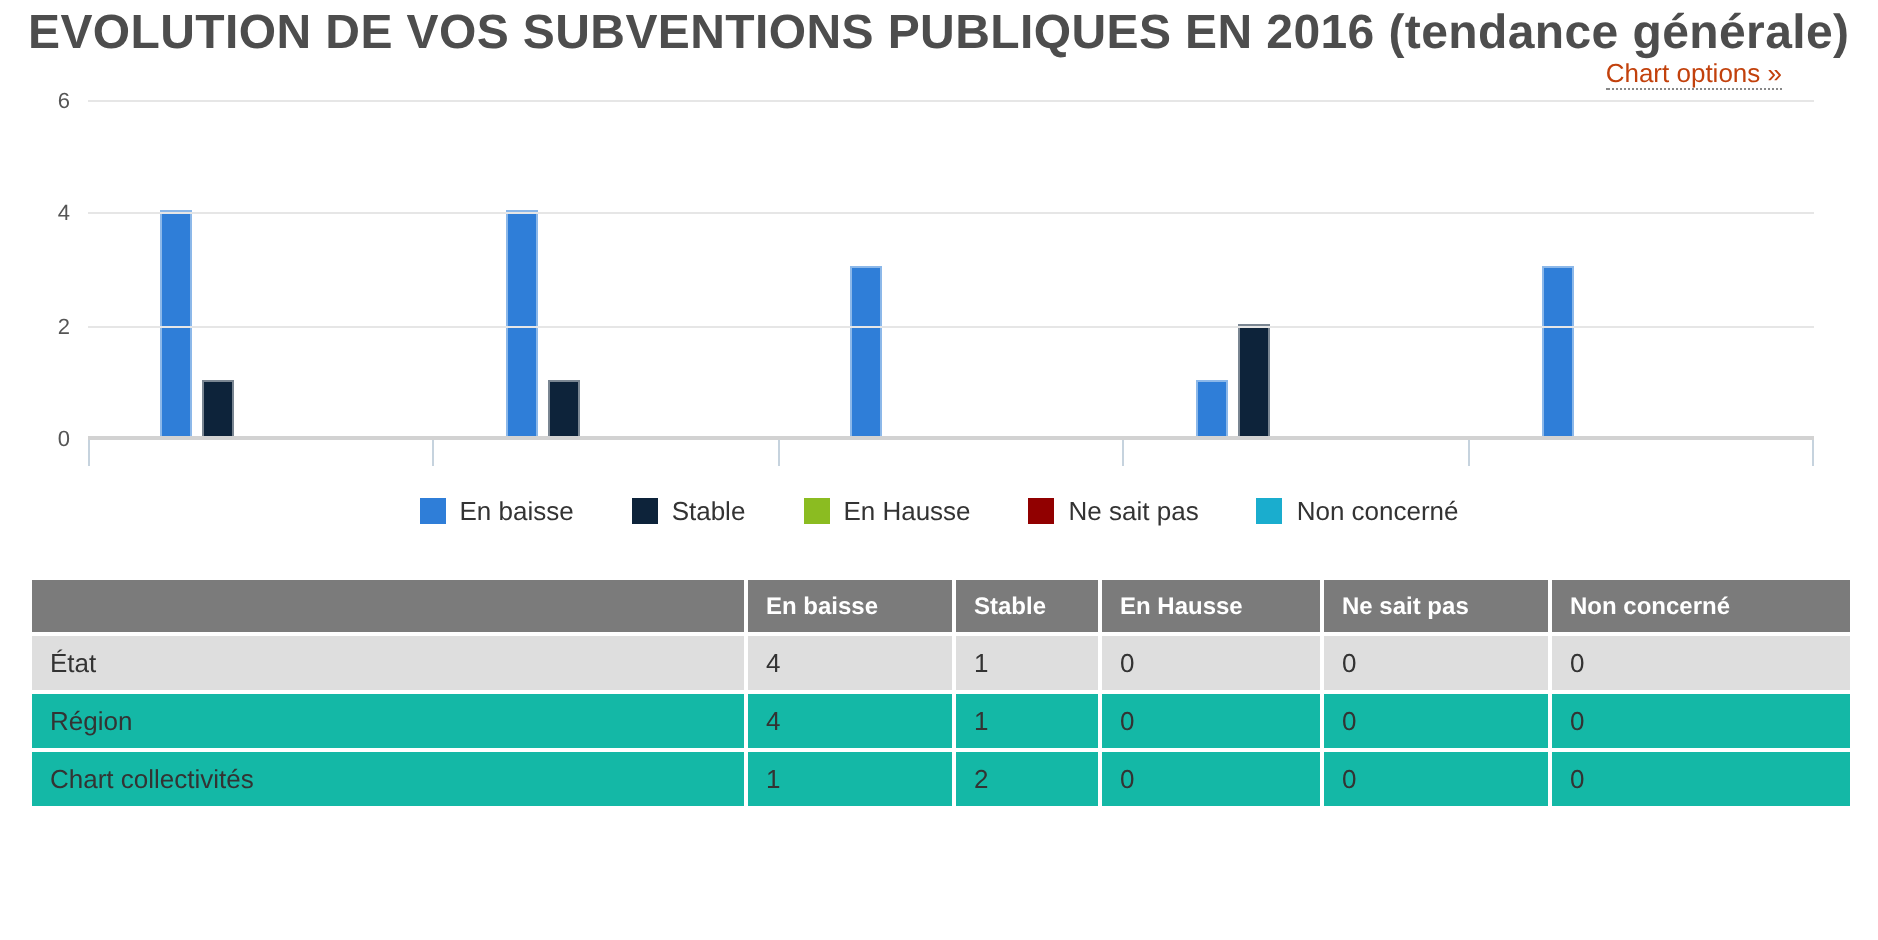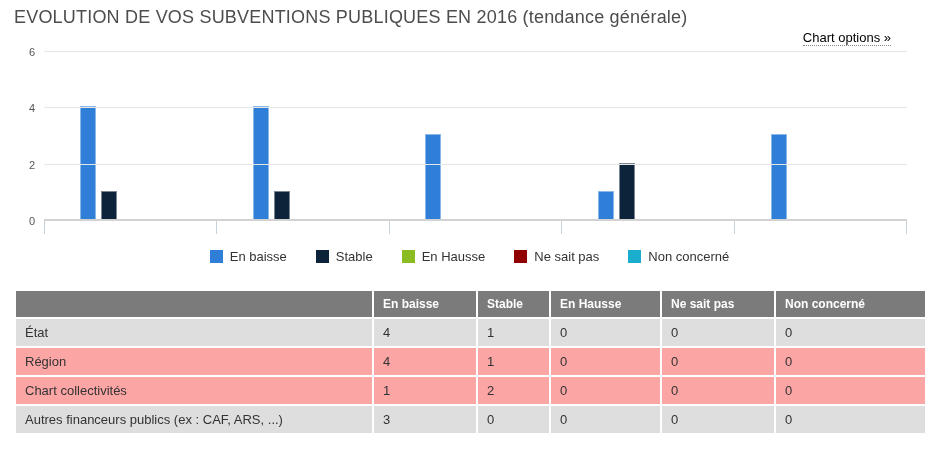--- a/index.html
+++ b/index.html
@@ -3,26 +3,26 @@
 <meta charset="utf-8">
 <style>
   html,body { margin:0; padding:0; background:#ffffff; }
   body {
     width:939px; height:470px; overflow:hidden;
     font-family:"Liberation Sans", sans-serif;
     -webkit-font-smoothing:antialiased;
   }
   .header { padding:6px 14px 0 14px; }
   .title {
-    font-size:18px; font-weight:normal; color:#4d4d4d; letter-spacing:.2px;
+    font-size:24px; font-weight:bold; color:#4d4d4d; letter-spacing:.2px;
     line-height:22px;
   }
   .options-row { text-align:right; padding-right:34px; margin-top:1px; line-height:15px; }
   .chart-options {
-    font-size:13px; color:#000000; text-decoration:none;
+    font-size:13px; color:#c2410c; text-decoration:none;
     border-bottom:1px dotted #888; cursor:pointer;
   }
 
   
   .plot-wrap { margin-left:44px; width:863px; margin-top:7px; }
   .plot { position:relative; height:169px; }
   .grid-line { position:absolute; left:0; right:0; height:1px; background:#e6e6e6; }
   .grid-line.axis { height:2px; background:#d2d2d2; }
   .ylabel {
     position:absolute; right:calc(100% + 9px); transform:translateY(-50%);
@@ -53,21 +53,21 @@
     width:913px; table-layout:fixed; font-size:13px;
   }
   col.c0 { width:356px; } col.c1 { width:102px; } col.c2 { width:71px; }
   col.c3 { width:109px; } col.c4 { width:112px; } col.c5 { width:auto; }
   th {
     background:#7b7b7b; color:#ffffff; font-weight:bold; font-size:12px;
     text-align:left; padding:5px 9px; height:16px;
   }
   td { padding:6px 9px; color:#333; height:15px; }
   tr.odd  td { background:#dedede;margin-left:32px; }
-  tr.even td { background:#fca5a5; }
+  tr.even td { background:#14b8a6; }
 </style>
 </head>
 <body>
 
 <div class="header">
   <div class="title">EVOLUTION DE VOS SUBVENTIONS PUBLIQUES EN 2016 (tendance générale)</div>
   <div class="options-row">
     <a class="chart-options">Chart options »</a>
   </div>
 </div>
@@ -206,23 +206,15 @@
           <td>0</td>
         </tr>
         <tr class="even">
           <td>Chart collectivités</td>
           <td>1</td>
           <td>2</td>
           <td>0</td>
           <td>0</td>
           <td>0</td>
         </tr>
-        <tr class="odd">
-          <td>Autres financeurs publics (ex : CAF, ARS, ...)</td>
-          <td>3</td>
-          <td>0</td>
-          <td>0</td>
-          <td>0</td>
-          <td>0</td>
-        </tr>
       </tbody>
   </table>
 </div>
 
 </body></html>

